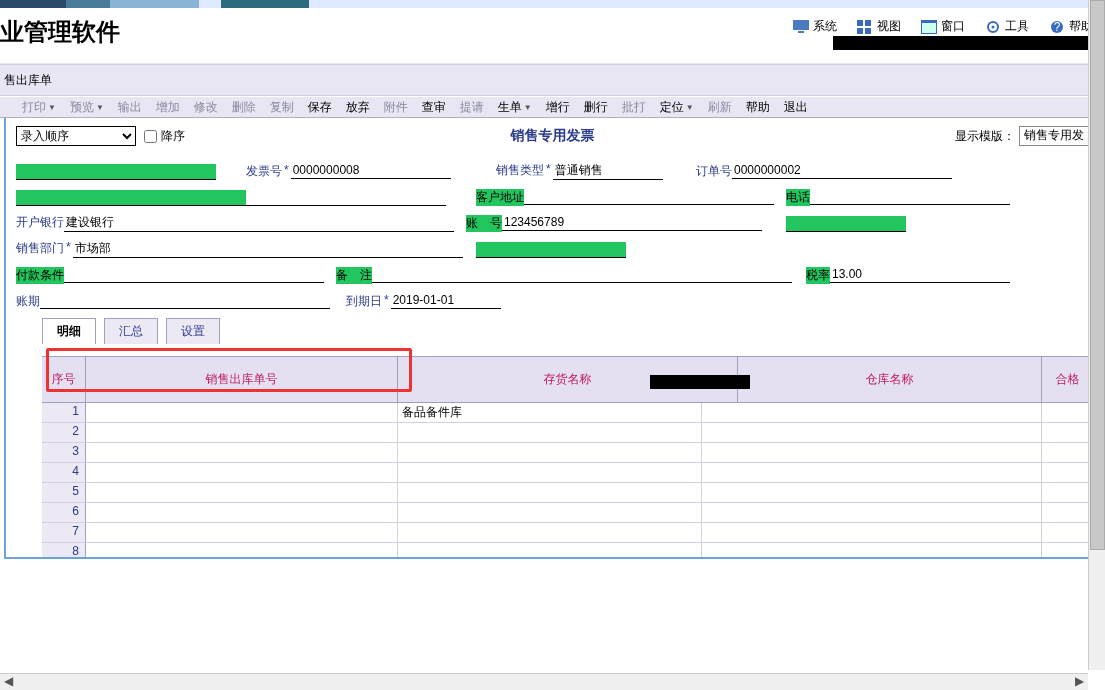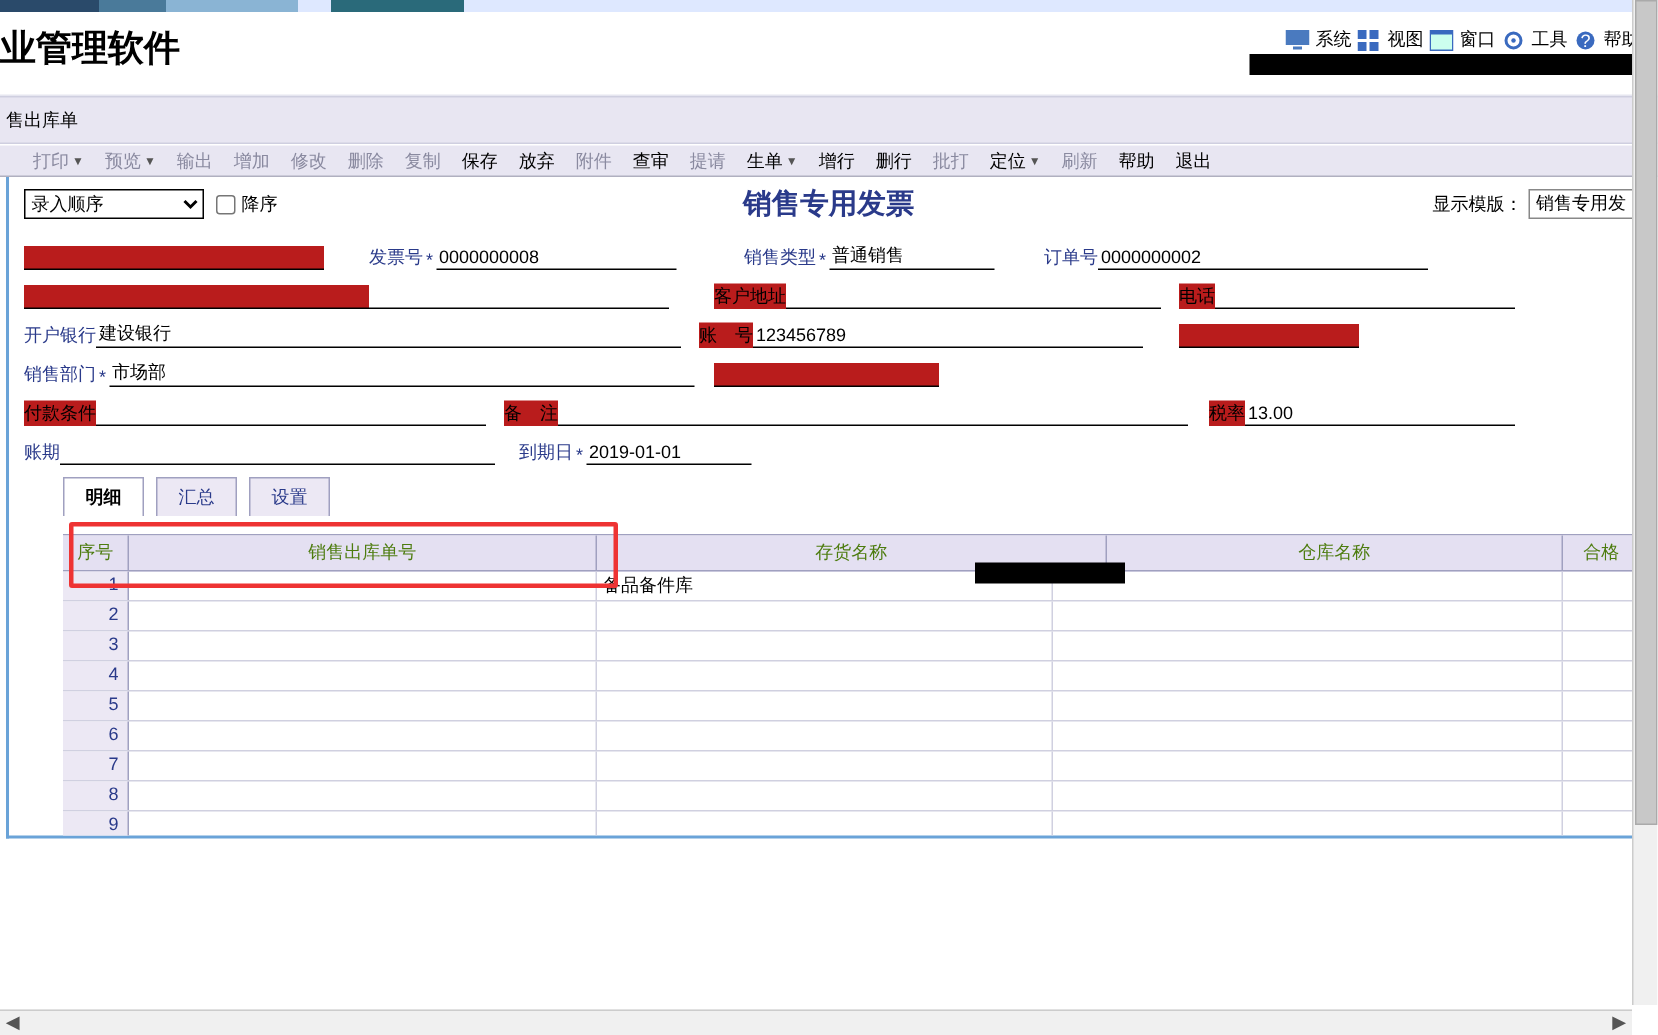--- a/index.html
+++ b/index.html
@@ -1,50 +1,50 @@
 <!DOCTYPE html>
 <html><head>
 <meta charset="utf-8">
 <style>
 *{box-sizing:border-box;margin:0;padding:0;font-family:"Microsoft YaHei",SimSun,Arial,sans-serif;font-size:12px}
 body{background:#fff;width:1105px;height:690px;overflow:hidden;position:relative}
 .topstripe{height:8px;background:linear-gradient(90deg,#2a4a6a 0 6%,#4a7a9a 6% 10%,#8ab4d4 10% 18%,#dee8ff 18% 20%,#2a6a7a 20% 28%,#dee8ff 28% 100%)}
 .appbar{height:56px;position:relative;background:#fff;border-bottom:1px solid #e6e6f0}
 .apptitle{position:absolute;left:0;top:8px;font-size:24px;font-weight:bold;color:#000;font-family:SimHei,Arial}
-.menubar{position:absolute;right:12px;top:10px;display:flex;gap:4px;align-items:flex-start}
+.menubar{position:absolute;right:12px;top:10px;display:flex;gap:20px;align-items:flex-start}
 .menubar .menu-item{display:flex;align-items:center;gap:4px;color:#000;cursor:pointer}
 .menubar .ico{width:16px;height:14px;display:inline-block}
 .redact{position:absolute;right:12px;top:28px;width:260px;height:14px;background:#000}
 .subbar{height:32px;background:#e8e6f2;border-top:1px solid #cfcfe0;border-bottom:1px solid #cfcfe0;padding-left:4px;line-height:30px;color:#000}
 .toolbar{height:22px;background:#e8e6f2;border-top:1px solid #fff;border-bottom:1px solid #b0b0c0;display:flex;align-items:center;padding-left:16px;gap:2px}
 .toolbar .tb{color:#000;padding:0 6px;cursor:pointer;display:flex;align-items:center;gap:2px}
 .toolbar .tb.dis{color:#8a8aa0}
 .toolbar .dd{font-size:8px;color:#555}
 .contentwrap{border:2px solid #6aa3d8;border-top:none;margin:0 4px;height:441px;overflow:hidden;position:relative;background:#fff}
 .optrow{display:flex;align-items:center;padding:8px 10px;justify-content:space-between}
 .optleft{display:flex;align-items:center;gap:8px}
 select.combo{width:120px;height:20px;background:#fff;border:1px solid #000}
 .chk{display:flex;align-items:center;gap:4px}
-.centertitle{position:absolute;left:50%;transform:translateX(-50%);font-size:19px;font-weight:bold;color:#2a3a8a}
+.centertitle{position:absolute;left:50%;transform:translateX(-50%);font-size:14px;font-weight:bold;color:#2a3a8a}
 .optright{display:flex;align-items:center;gap:4px}
 .tmpl{border:1px solid #888;height:20px;padding:0 4px;min-width:66px;display:inline-block}
 .form{padding:4px 10px 0 10px}
 .frow{display:flex;align-items:flex-end;margin-bottom:4px;min-height:22px}
-.fgroup{display:flex;align-items:flex-end}
+.fgroup{display:flex;align-items:flex-start}
 .flabel{color:#2a3a8a;white-space:nowrap}
 .flabel.black{color:#000}
 .star{color:#2a3a8a;margin:0 2px}
 .fval{border-bottom:1px solid #000;min-height:16px;padding:0 2px;white-space:nowrap}
-.black{background:#b91c1c;color:#000}
+.black{background:#22c55e;color:#000}
 .tabs{display:flex;gap:8px;padding:4px 0 12px 36px;background:#fff}
 .tab{border:1px solid #a0a0c0;border-bottom:none;padding:4px 14px;background:#ece8f4;color:#2a3a8a;cursor:pointer}
 .tab.active{background:#fff;font-weight:bold;color:#000}
 .grid{border-top:1px solid #a0a0c0;margin-left:36px}
 .gridhead{display:flex;background:#e4e0f2;border-bottom:1px solid #a0a0c0}
-.gh{border-right:1px solid #a0a0c0;padding:3px 4px;text-align:center;color:#4d7c0f;overflow:hidden}
+.gh{border-right:1px solid #a0a0c0;padding:14px 4px;text-align:center;color:#be185d;overflow:hidden}
 .c0{width:44px}.c1{width:312px}.c2{width:304px}.c3{width:340px}.c4{width:52px}
 .gridbody .grow{display:flex;border-bottom:1px solid #d0d0e0;height:20px}
 .gridbody .gc{border-right:1px solid #d0d0e0;padding:1px 4px;overflow:hidden}
 .gridbody .grow .c0{text-align:right;background:#ece8f4;color:#2a3a8a;padding-right:6px;border-right:1px solid #a0a0c0}
 .hi{border:3px solid #e33;position:absolute;pointer-events:none;border-radius:2px}
 .hi1{left:40px;top:230px;width:366px;height:44px}
 .sbar-v{position:absolute;right:0;top:0;width:17px;height:670px;background:#f0f0f0;border-left:1px solid #ccc}
 .sbar-v .th{position:absolute;top:0;width:15px;left:1px;height:550px;background:#c8c8c8;border:1px solid #aaa}
 .sbar-h{position:absolute;left:0;bottom:0;right:17px;height:17px;background:#f0f0f0;border-top:1px solid #ccc}
 .sbar-h .ar{position:absolute;width:17px;height:15px;top:1px;text-align:center;color:#555;line-height:12px;cursor:pointer}

